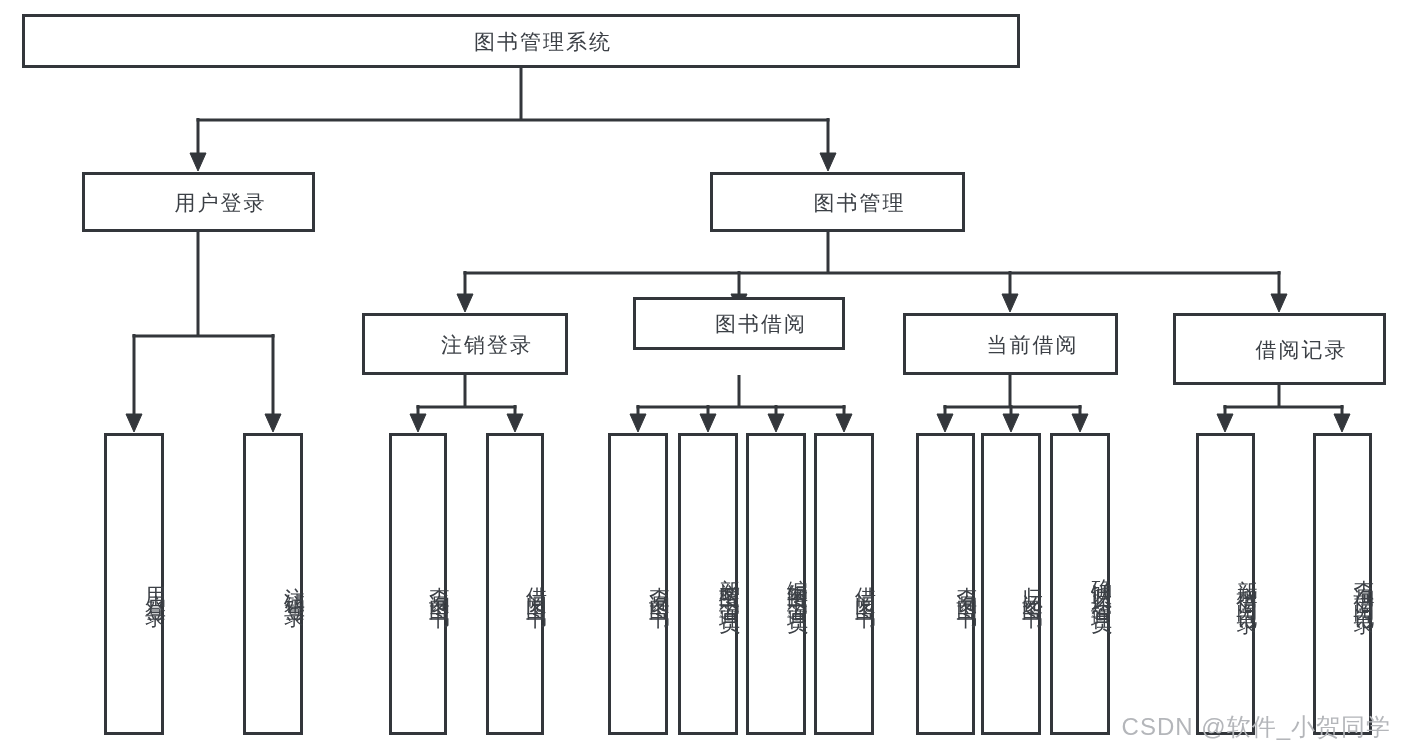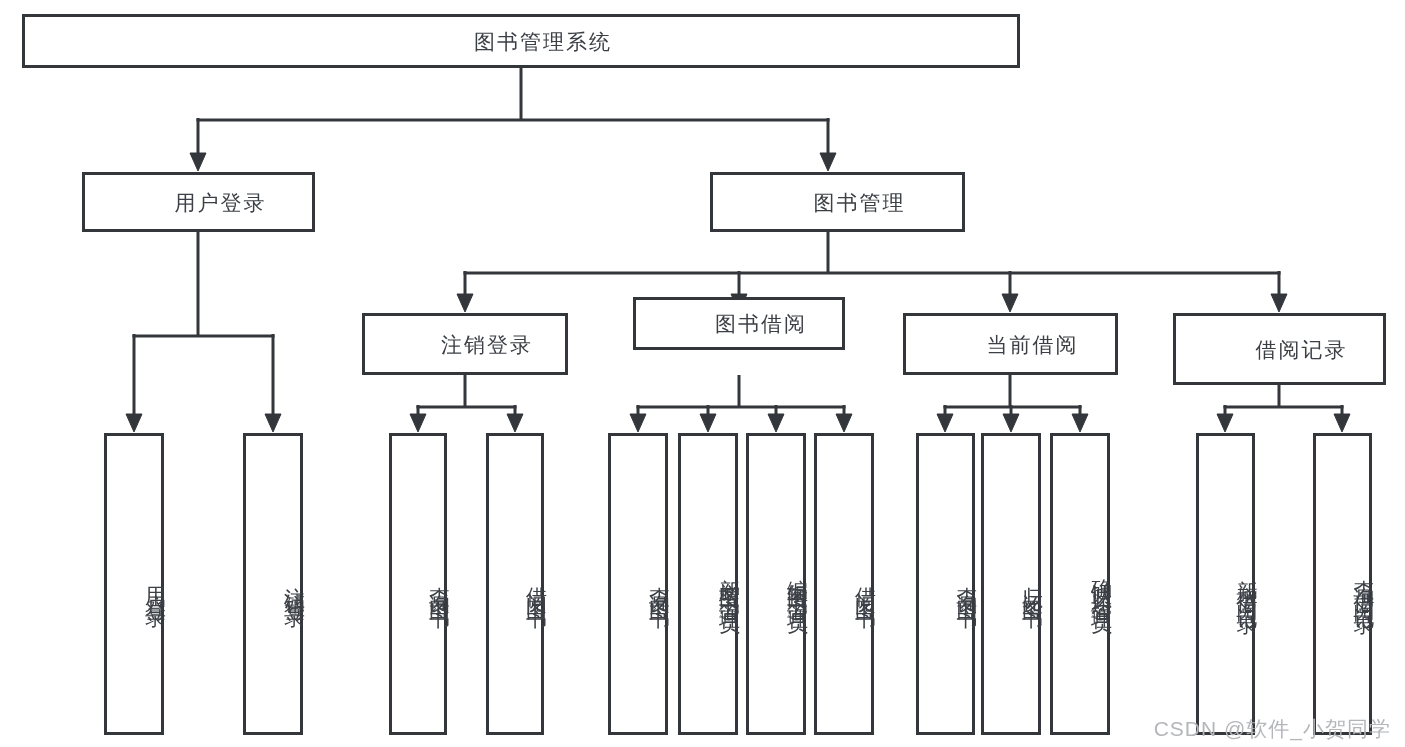--- a/index.html
+++ b/index.html
@@ -35,21 +35,21 @@
   .vbox span{
     writing-mode:vertical-rl;
     text-orientation:mixed;
     letter-spacing:7px;
     white-space:nowrap;
   }
   .vbox.long span{letter-spacing:5px;}
   .watermark{
     position:absolute;
     right:14px;bottom:4px;
-    font-size:21px;
+    font-size:24px;
     color:var(--watermark);
     letter-spacing:1px;
     white-space:nowrap;
   }
 </style>
 </head>
 <body>
 
 <div id="stage">
 

